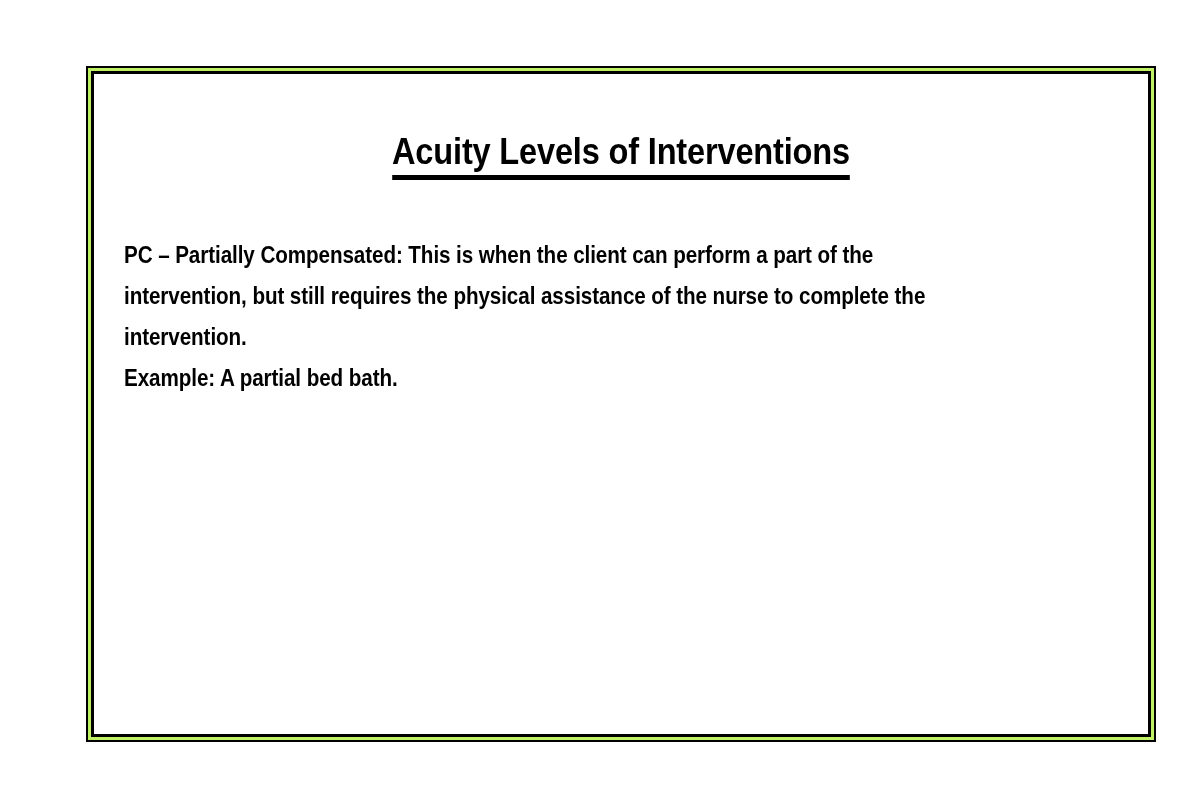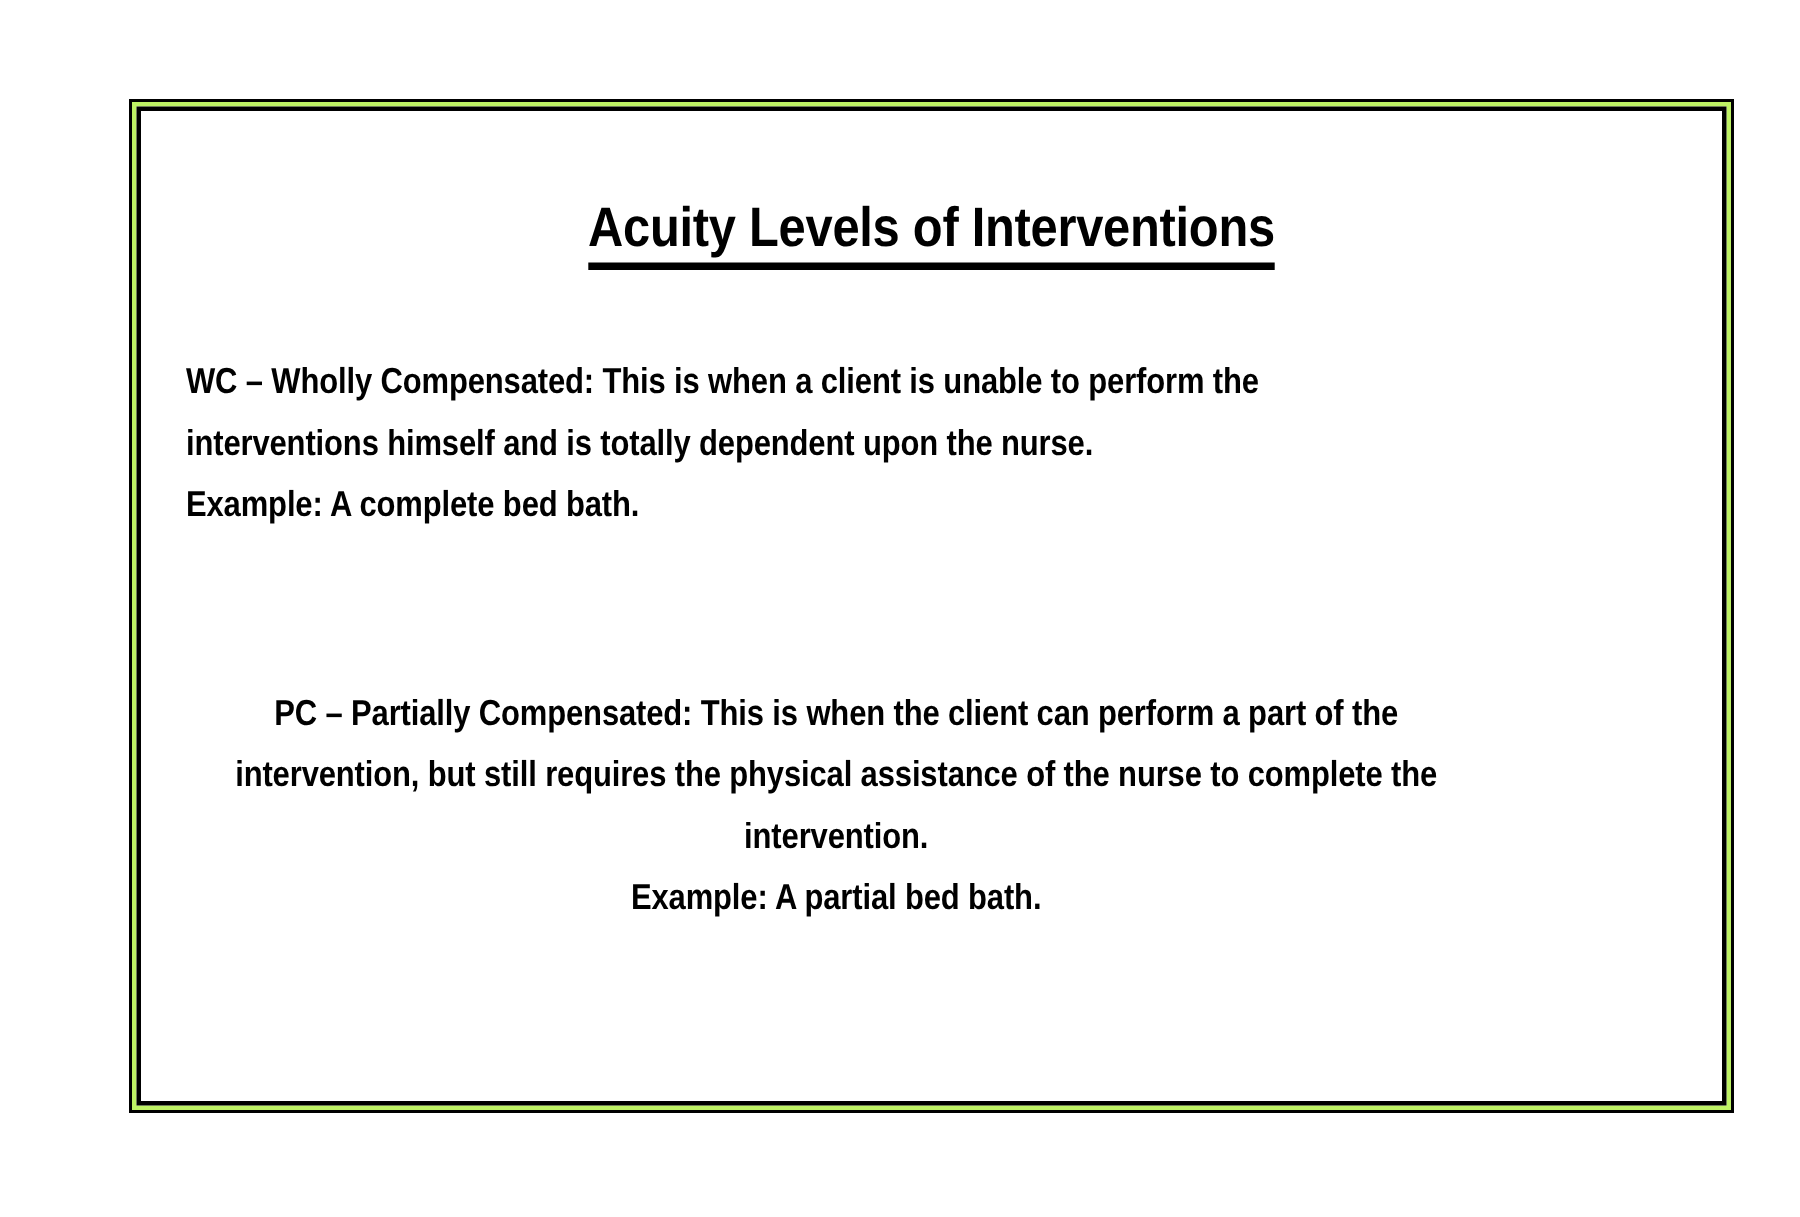--- a/index.html
+++ b/index.html
@@ -109,25 +109,20 @@
 <body>
 
 <div id="slide-frame">
   <div id="slide-inner-frame">
     <div id="slide-content">
 
       <h1 id="slide-title"><span class="title-text">Acuity Levels of Interventions</span></h1>
 
       <div id="body-blocks">
 
-        <div class="para-block">
-          <div class="para-line">WC – Wholly Compensated: This is when a client is unable to perform the</div>
-          <div class="para-line">interventions himself and is totally dependent upon the nurse.</div>
-          <div class="para-line example-line">Example: A complete bed bath.</div>
-        </div>
 
         <div class="para-block">
           <div class="para-line">PC – Partially Compensated: This is when the client can perform a part of the</div>
           <div class="para-line">intervention, but still requires the physical assistance of the nurse to complete the</div>
           <div class="para-line">intervention.</div>
           <div class="para-line example-line">Example: A partial bed bath.</div>
         </div>
 
       </div>
 

